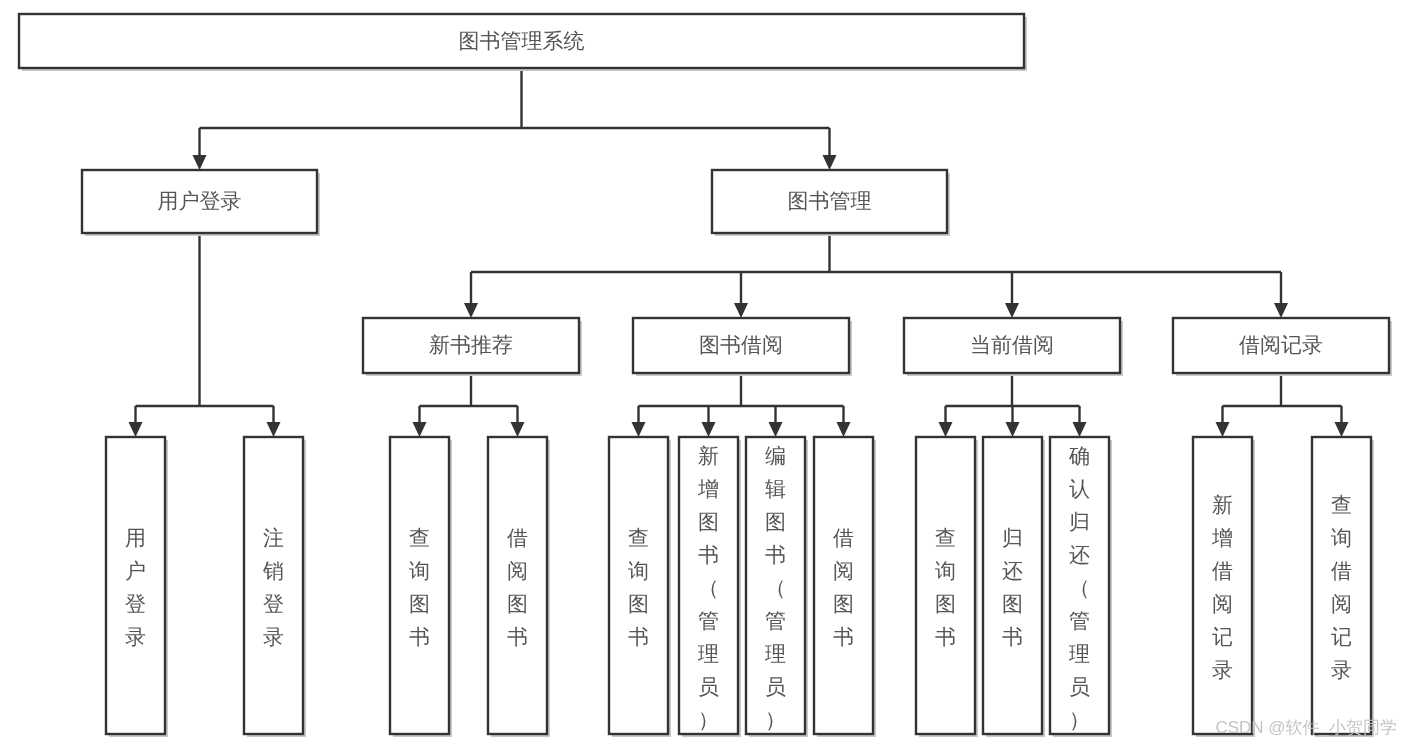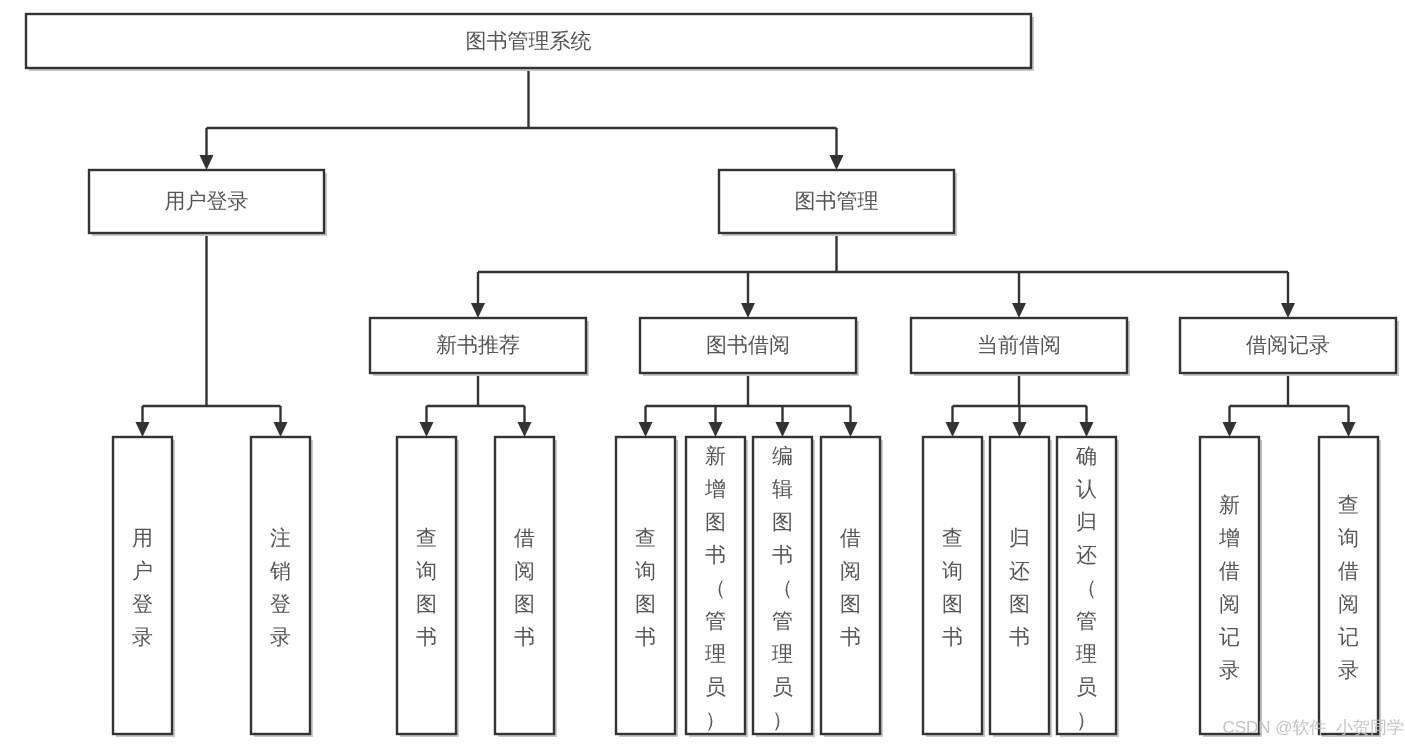--- a/index.html
+++ b/index.html
@@ -9,21 +9,21 @@
   }
   body {
     width: 1405px;
     height: 747px;
     font-family: "Liberation Sans", "DejaVu Sans", sans-serif;
     overflow: hidden;
     position: relative;
   }
   #diagram-root {
     position: absolute;
-    left: 8px;
+    left: 1px;
     top: 0;
     width: 1187px;
     height: 747px;
   }
   svg.flow {
     display: block;
     width: 1405px;
     height: 747px;
   }
   .node-rect {

